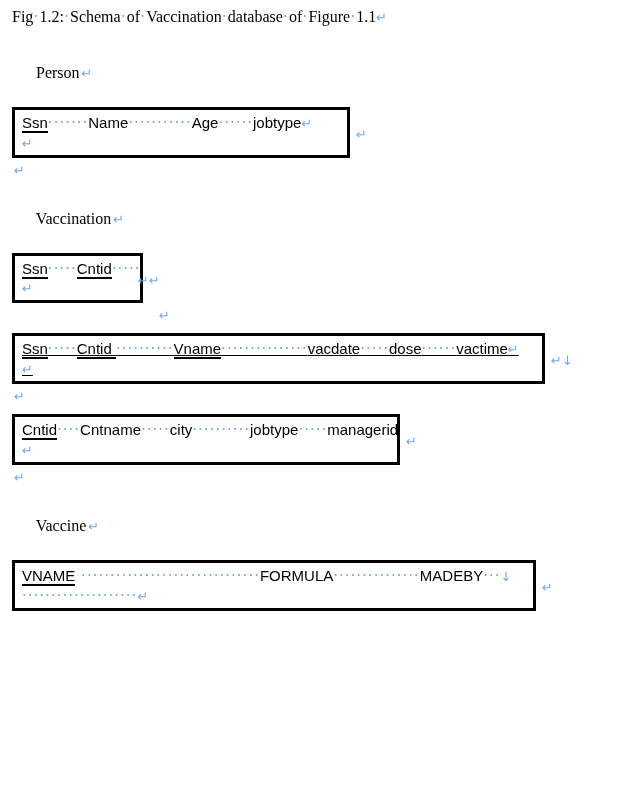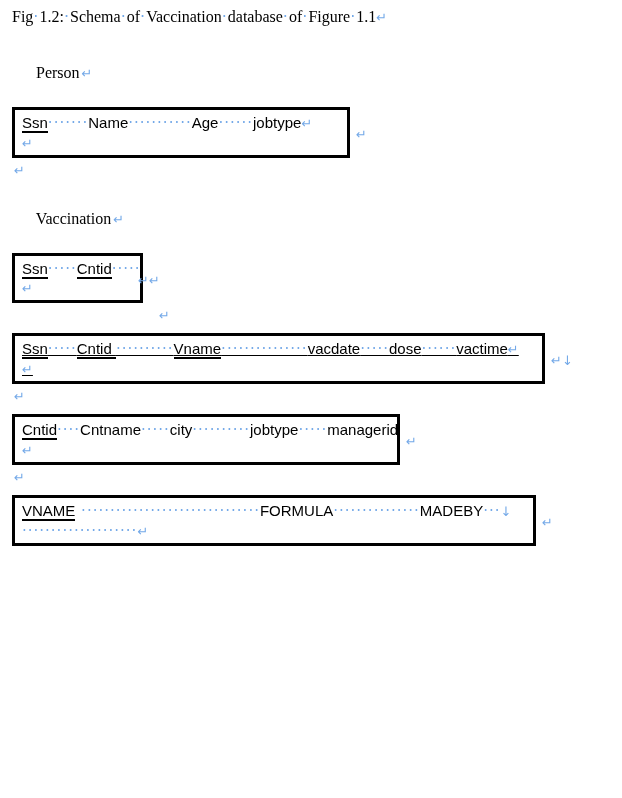--- a/index.html
+++ b/index.html
@@ -110,20 +110,23 @@
       <div class="schema-box box-centre">
         <div class="box-line line1"><span class="field u">Cntid</span><span class="dots">····</span><span class="field">Cntname</span><span class="dots">·····</span><span class="field">city</span><span class="dots">··········</span><span class="field">jobtype</span><span class="dots">·····</span><span class="field">managerid</span><span class="mark">↵</span></div>
         <div class="box-line line2"><span class="mark">↵</span></div>
       </div>
       <span class="right-marks rm-centre"><span class="mark">↵</span></span>
     </div>
     <div class="below-line below-centre"><span class="mark">↵</span></div>
   </section>
 
   <section class="schema-section">
+    <div class="heading-line">
+      <span class="heading-text">Vaccine</span><span class="mark heading-mark">↵</span>
+    </div>
     <div class="box-row">
       <div class="schema-box box-vaccine">
         <div class="box-line line1"><span class="field u">VNAME</span><span class="dots"> ·······························</span><span class="field">FORMULA</span><span class="dots">···············</span><span class="field">MADEBY</span><span class="dots">···</span><span class="mark">↓</span></div>
         <div class="box-line line2"><span class="dots">····················</span><span class="mark">↵</span></div>
       </div>
       <span class="right-marks rm-vaccine"><span class="mark">↵</span></span>
     </div>
 
   </section>
 

